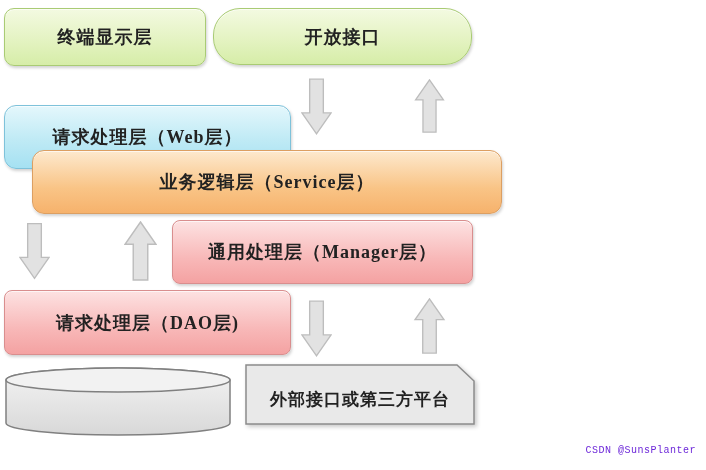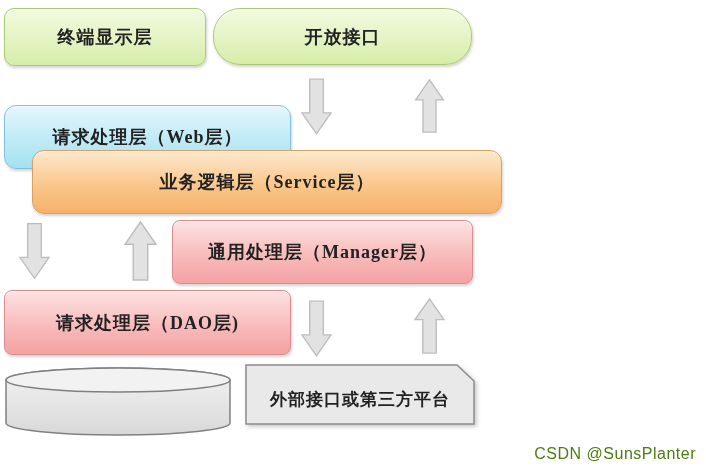--- a/index.html
+++ b/index.html
@@ -32,22 +32,22 @@
     position:absolute; display:flex; align-items:center; justify-content:center;
     font-weight:bold; font-size:17px; color:#222222; letter-spacing:1px;
   }
   .shape-box svg { position:absolute; left:0; top:0; }
   .shape-box .lbl { position:relative; z-index:2; }
   .note-lbl { padding-top:2px;margin-top:8px; }
   .cyl-lbl { padding-top:10px; }
   .arrow { position:absolute; }
   .watermark {
     position:absolute; right:10px; top:445px;
-    font-family:Liberation Sans, sans-serif;
-    font-size:16px; color:#4d7c0f; letter-spacing:0.5px;
+    font-family:Liberation Mono, monospace;
+    font-size:10px; color:#6d28d9; letter-spacing:0.5px;
   }
   #b-terminal { left:4px;  top:8px;   width:200px; height:56px; }
   #b-openapi  { left:213px; top:8px;  width:257px; height:55px;border-radius:27px; }
   #b-web      { left:4px;  top:77px;  width:285px; height:62px; }
   #b-service  { left:4px;  top:150px; width:468px; height:62px;margin-left:28px; }
   #b-manager  { left:172px; top:220px; width:299px; height:62px; }
   #b-dao      { left:4px;  top:290px; width:285px; height:63px; }
   #b-datasource { left:4px; top:366px; width:228px; height:71px; }
   #b-external { left:245px; top:364px; width:230px; height:61px;
                 filter:drop-shadow(2px 2px 2px rgba(0,0,0,.22)); }

